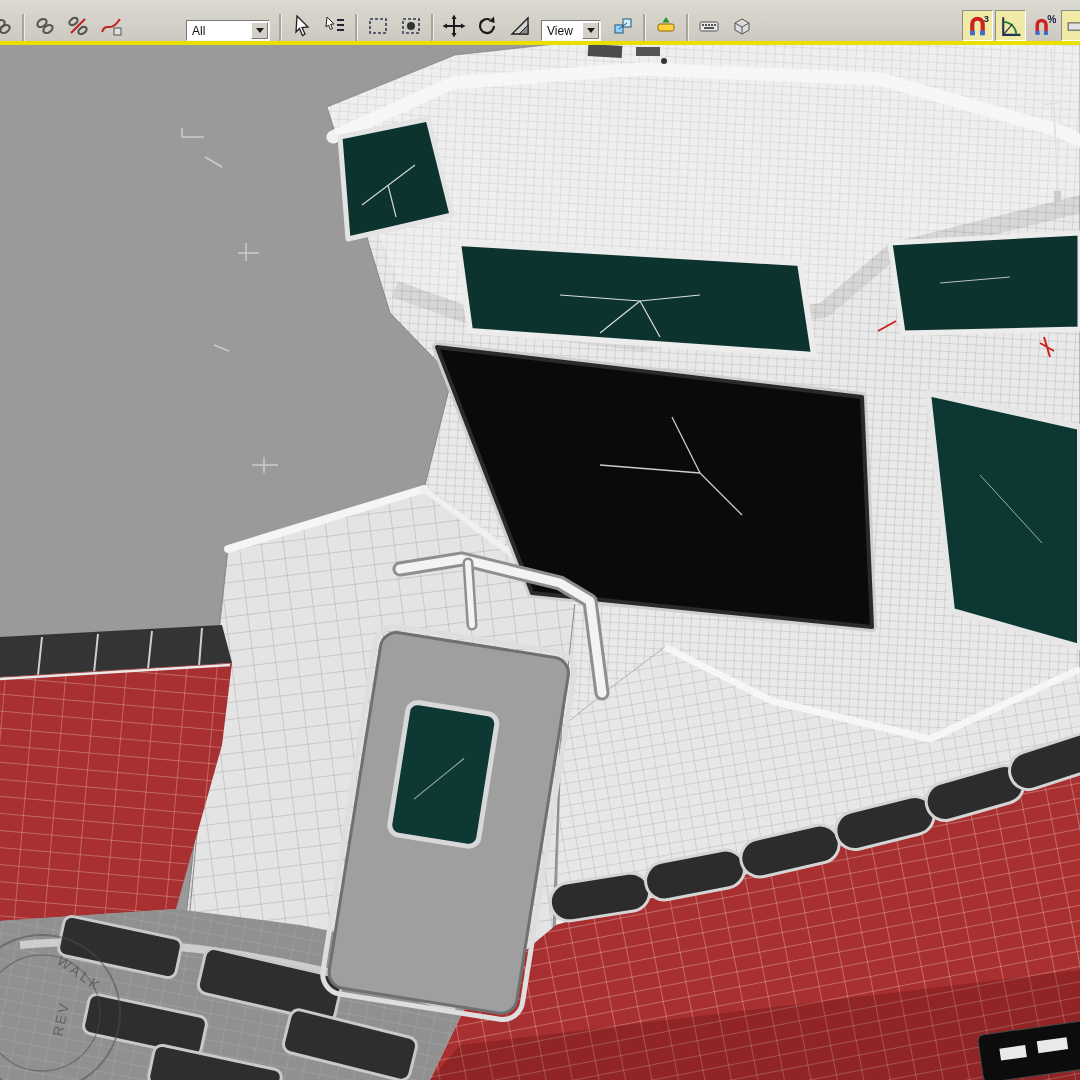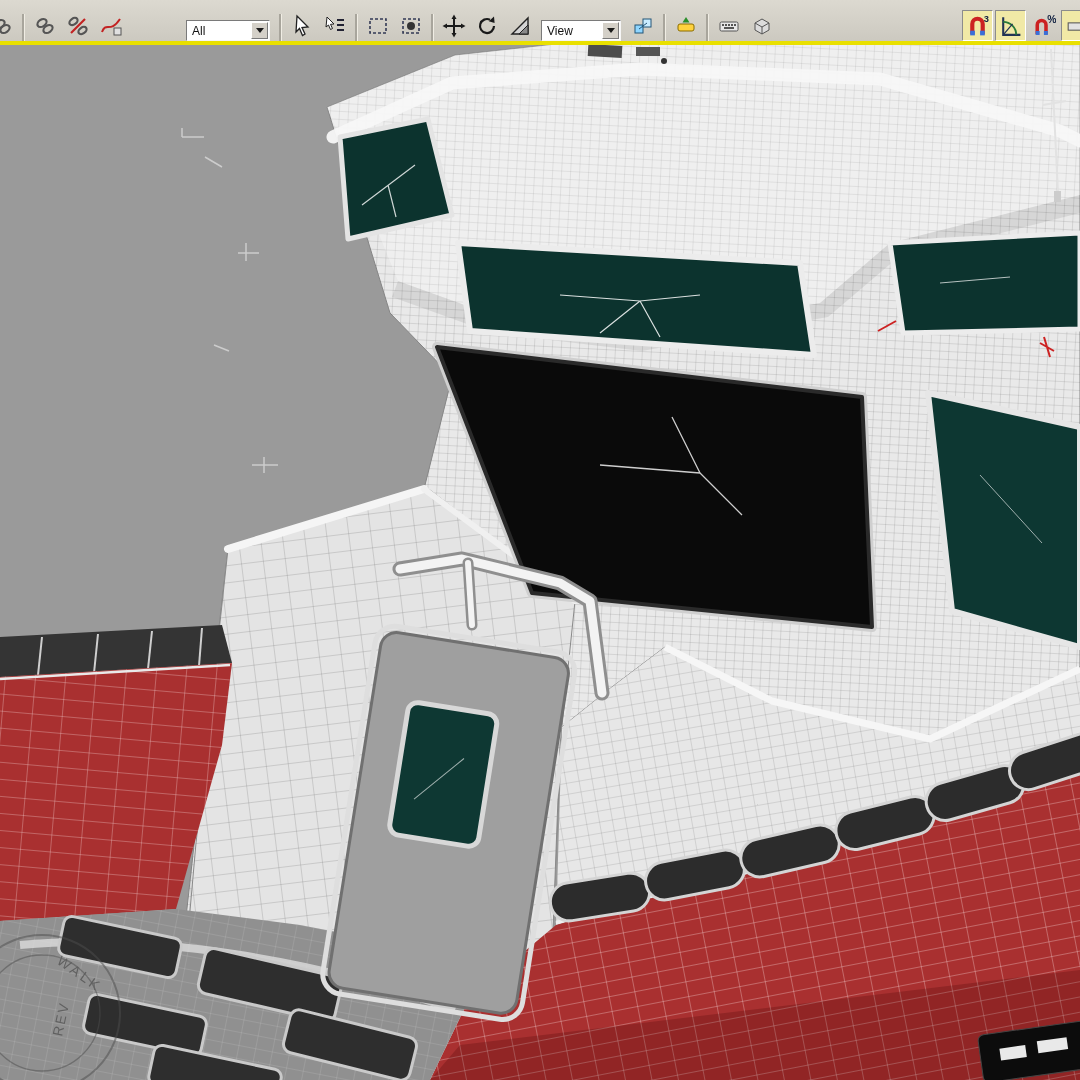--- a/index.html
+++ b/index.html
@@ -137,21 +137,21 @@
       <path d="M19,2.5 L19.6,9 L13.8,7.2Z" fill="#1a1a1a"></path>
       </svg>
   </button>
   <button class="tbtn">
     <svg width="24" height="24" viewBox="0 0 24 24">
       <path d="M4,20 L20,20 L20,4 Z" fill="#d4d4d4" stroke="#222" stroke-width="1.4"></path>
       <path d="M11,20 L20,20 L20,11 Z" fill="#8a8a8a" stroke="#222" stroke-width="1"></path>
       </svg>
   </button>
 
-  <div class="dd" style="width:80px">
+  <div class="dd" style="width:60px">
     <span>View</span>
     <span class="dd-btn">
         <span class="dd-arrow"></span>
       </span>
   </div>
 
   <button class="tbtn">
     <svg width="24" height="24" viewBox="0 0 24 24">
       <rect x="4" y="11" width="8" height="8" fill="#8fd6ff" stroke="#225577"></rect>
       <rect x="12" y="5" width="8" height="8" fill="#c9ecff" stroke="#225577"></rect>

